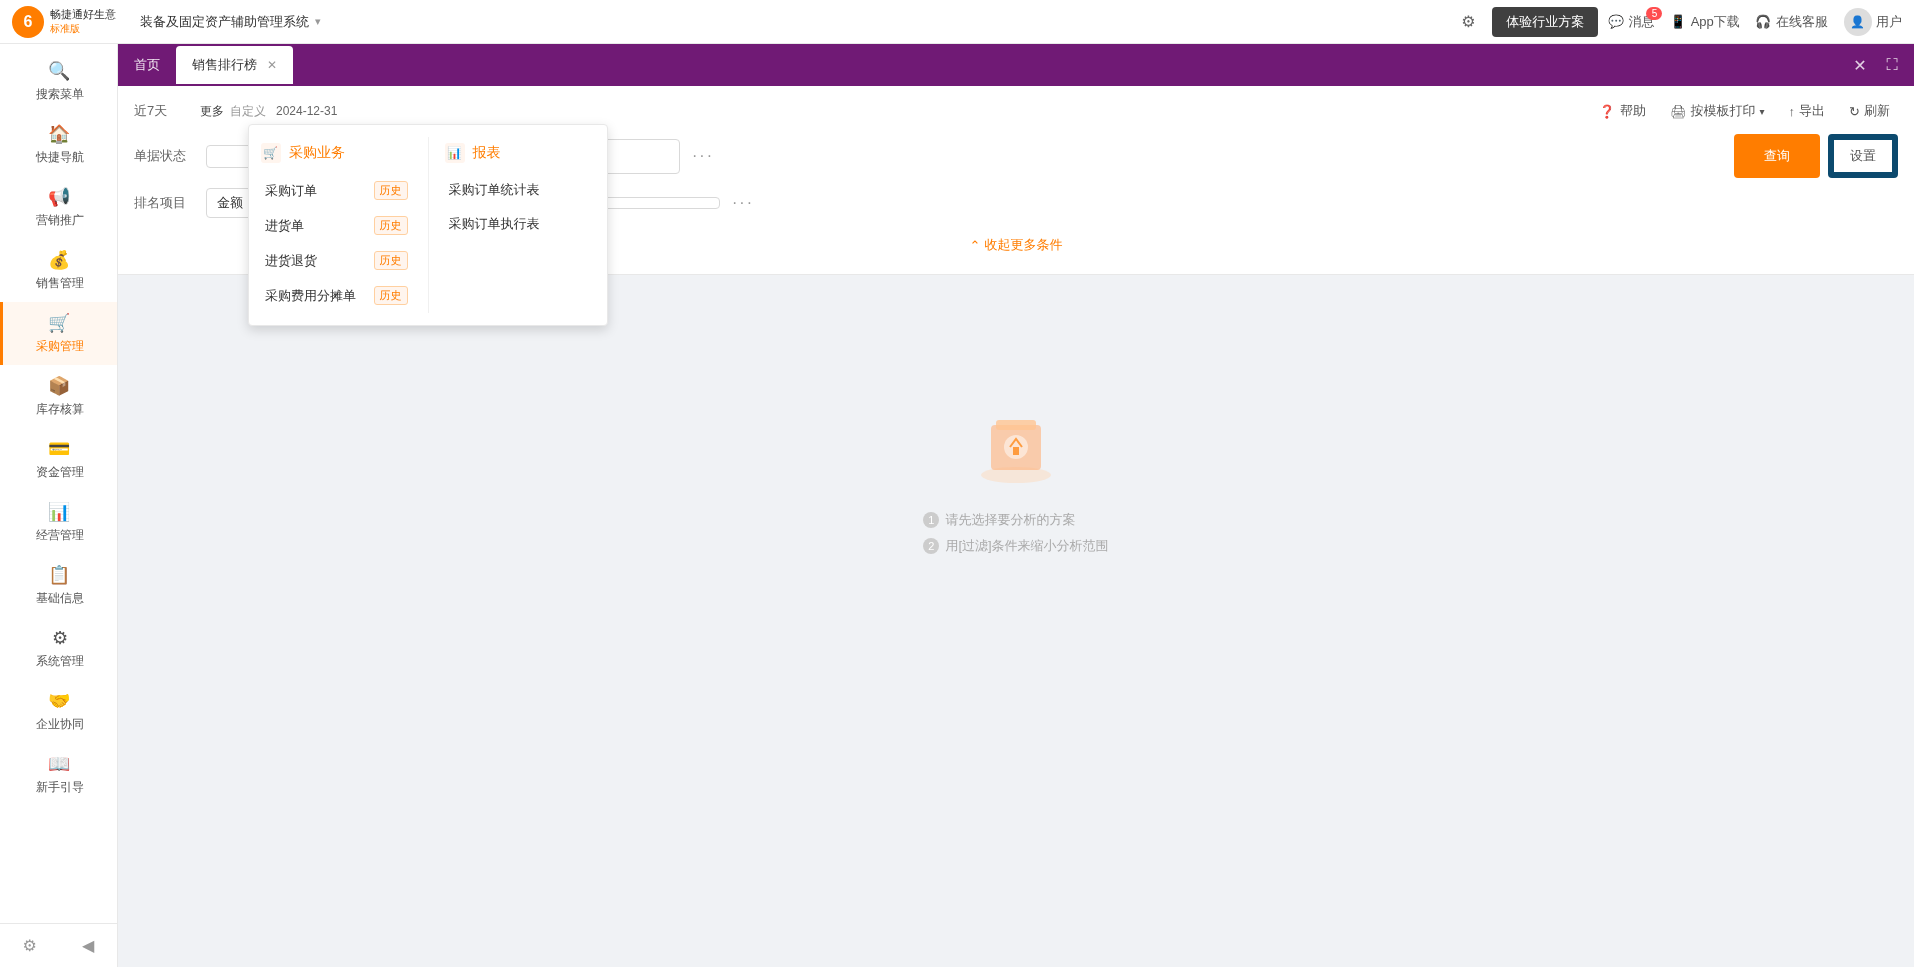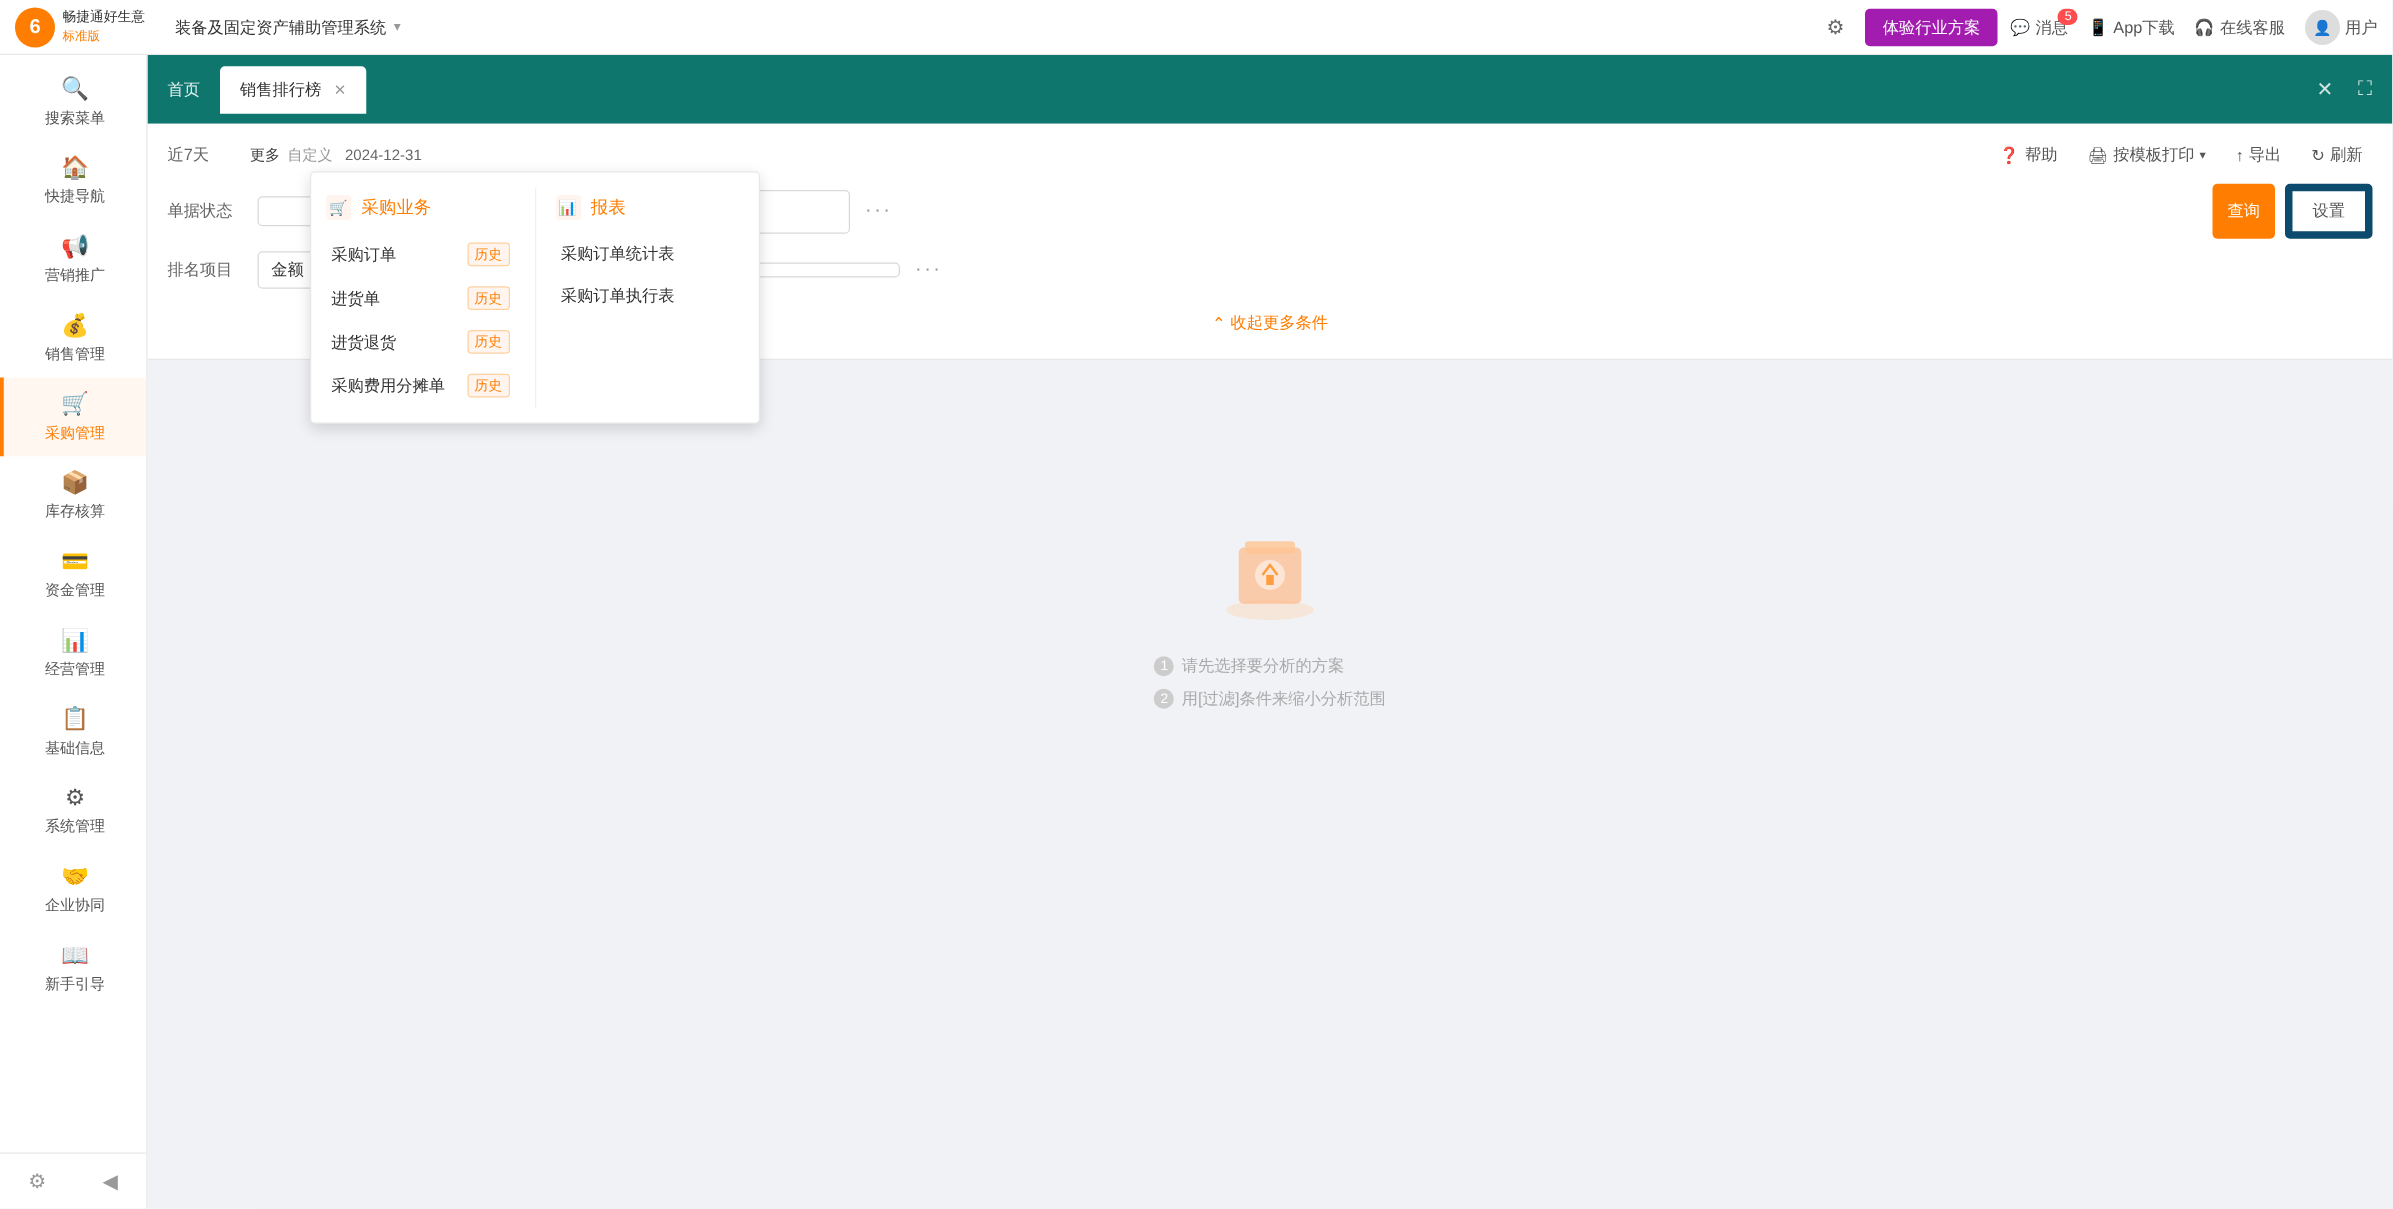--- a/index.html
+++ b/index.html
@@ -37,21 +37,21 @@
       display: flex;
       align-items: center;
       gap: 6px;
       font-size: 13px;
       color: #333;
     }
     .system-title .dropdown-icon { color: #999; font-size: 11px; cursor: pointer; }
     .settings-icon { width: 28px; height: 28px; display: flex; align-items: center; justify-content: center; cursor: pointer; color: #666; font-size: 16px; }
 
     .industry-btn {
-      background: #a21caf;
+      background: #404040;
       color: #fff;
       border: none;
       padding: 6px 14px;
       border-radius: 4px;
       cursor: pointer;
       font-size: 13px;
     }
 
     .topbar-right {
       display: flex;
@@ -133,24 +133,24 @@
     
     .content-area {
       flex: 1;
       display: flex;
       flex-direction: column;
       overflow: hidden;
     }
 
     
     .tab-bar {
-      background: #0f766e;
-      display: flex;
-      align-items: center;
-      height: 55px;
+      background: #701a75;
+      display: flex;
+      align-items: center;
+      height: 42px;
       padding: 0 0 0 0;
     }
     .tab-item {
       height: 38px;
       display: flex;
       align-items: center;
       padding: 0 16px;
       cursor: pointer;
       font-size: 13px;
       color: rgba(255,255,255,0.85);
@@ -243,21 +243,21 @@
     .toolbar-right { margin-left: auto; display: flex; align-items: center; gap: 8px; }
     .toolbar-btn {
       display: flex; align-items: center; gap: 4px;
       color: #555; font-size: 13px; cursor: pointer;
       padding: 4px 8px;
     }
     .query-btn {
       background: #ff7d00;
       color: #fff;
       border: none;
-      padding: 7px 12px;
+      padding: 7px 30px;
       border-radius: 4px;
       cursor: pointer;
       font-size: 13px;
     }
     .set-btn {
       border: 6px solid #0c4a6e;
       background: #fff;
       color: #555;
       padding: 7px 16px;
       border-radius: 4px;

